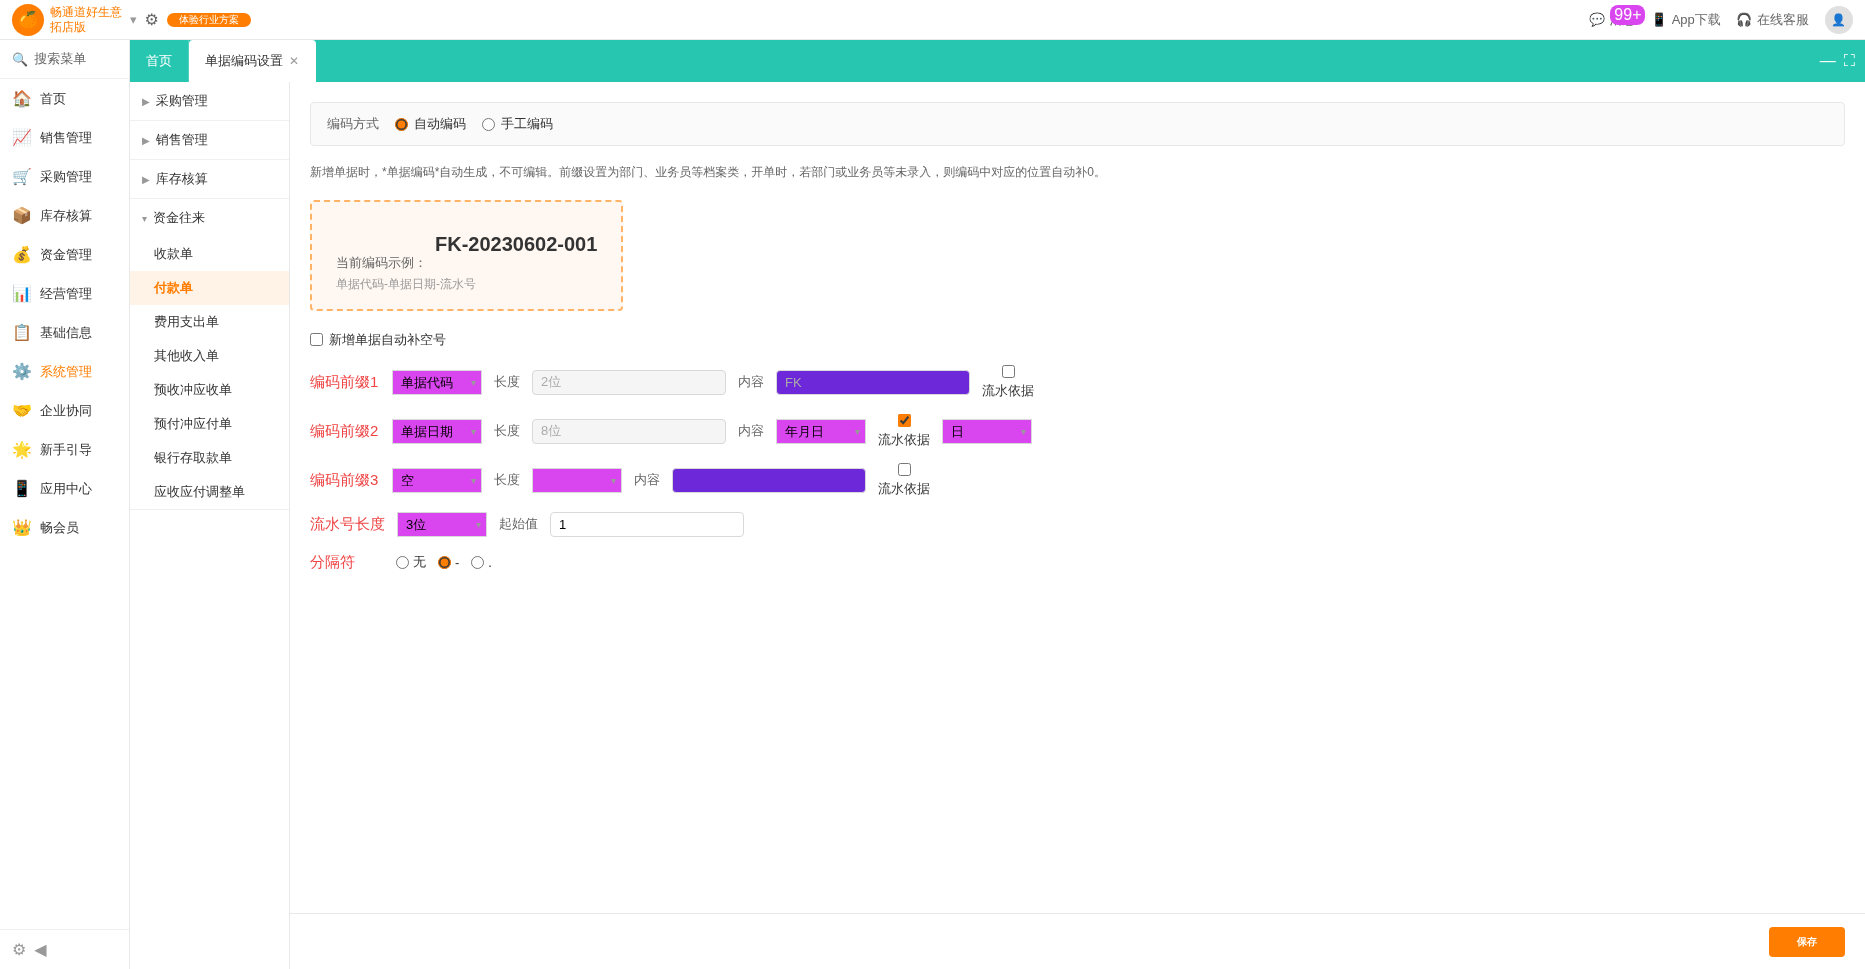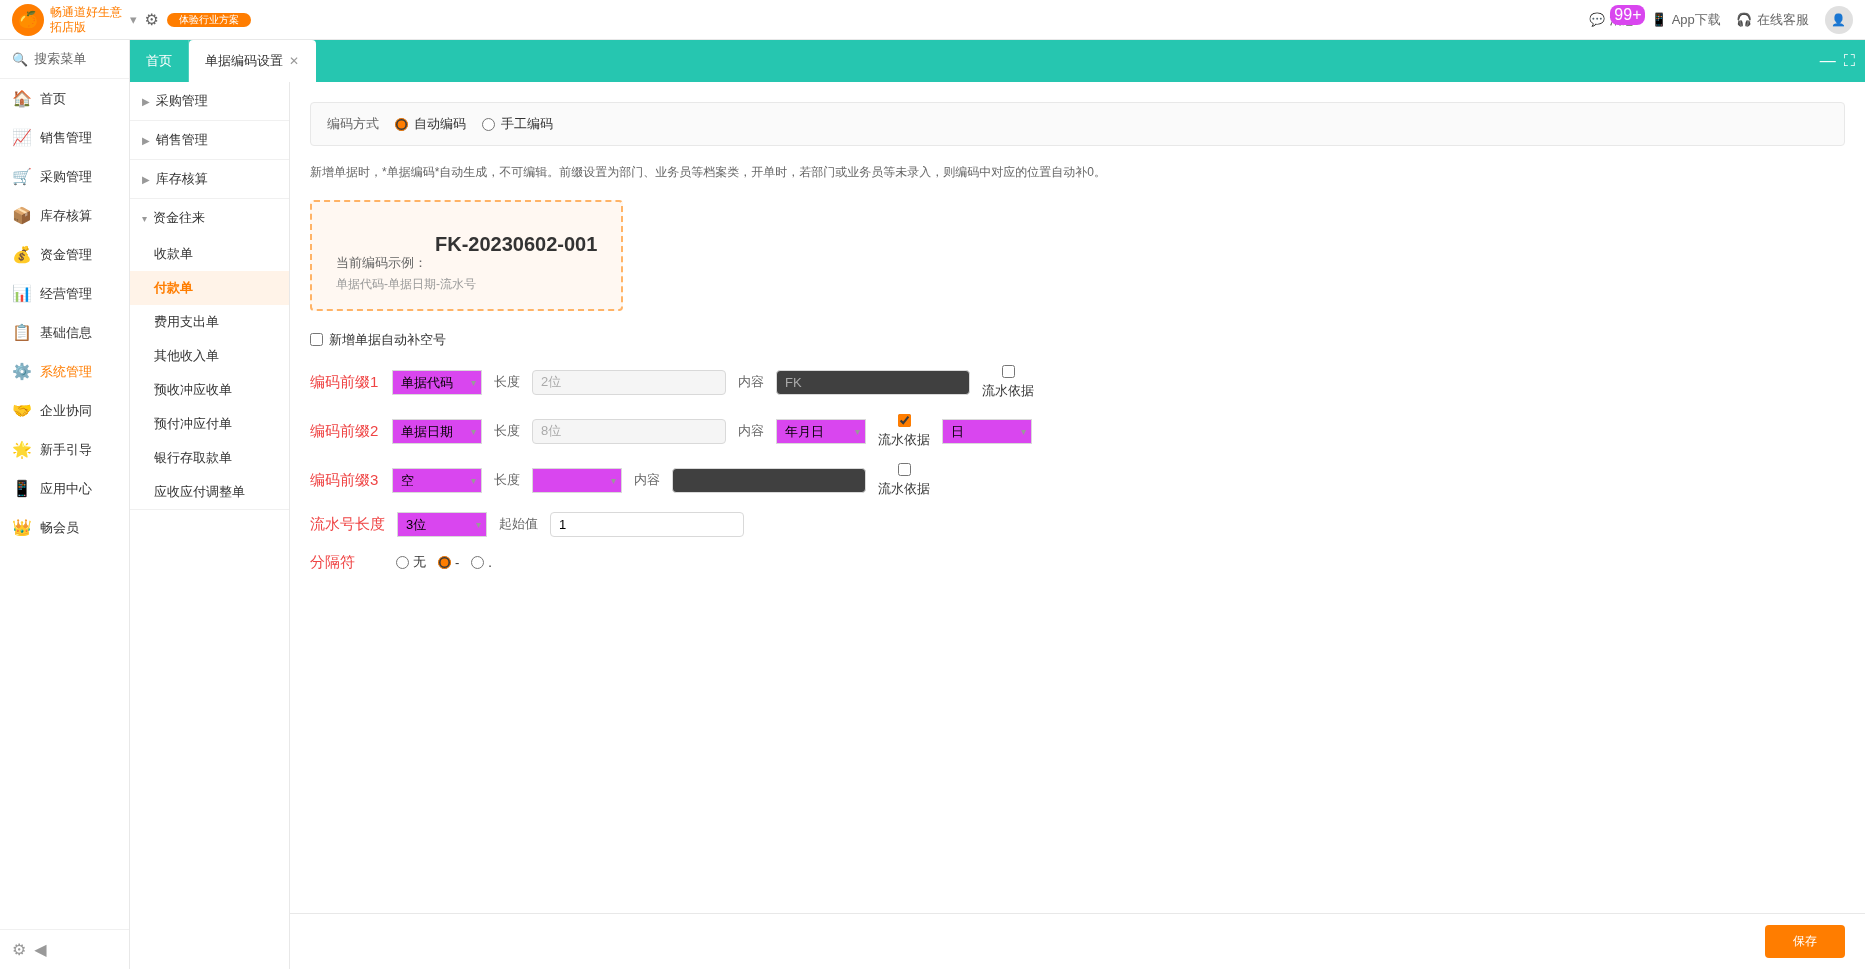--- a/index.html
+++ b/index.html
@@ -62,37 +62,37 @@
     .checkbox-row { display: flex; align-items: center; gap: 6px; margin-bottom: 16px; font-size: 13px; }
     .checkbox-row input[type=checkbox] { accent-color: #ff7d00; }
 
     
     .form-row { display: flex; align-items: center; gap: 12px; margin-bottom: 14px; }
     .form-label { color: #ef4444; font-size: 15px; min-width: 70px; }
     .select-wrapper { position: relative; display: inline-block; }
     .select-wrapper::after { content: '▾'; position: absolute; right: 6px; top: 50%; transform: translateY(-50%); font-size: 10px; pointer-events: none; color: #999; }
     .select-wrapper select { border: 1px solid #d9d9d9; border-radius: 0; padding: 4px 24px 4px 8px; font-size: 13px; background: #d946ef; cursor: pointer; appearance: none; -webkit-appearance: none; min-width: 90px; }
     .content-input { border: 1px solid #d9d9d9; border-radius: 4px; padding: 4px 8px; font-size: 13px; min-width: 80px; background: #fff; outline: none; }
-    .content-input.disabled { background: #404040; color: #aaa; cursor: not-allowed; }
+    .content-input.disabled { background: #6d28d9; color: #aaa; cursor: not-allowed; }
     .inline-label { font-size: 13px; color: #666; }
     .checkbox-inline { display: flex; align-items: center; gap: 4px; font-size: 13px; flex-direction: column; }
     .checkbox-inline input[type=checkbox] { accent-color: #ff7d00; }
 
     
     .serial-row { display: flex; align-items: center; gap: 12px; margin-bottom: 16px; }
 
     
     .separator-row { display: flex; align-items: center; gap: 16px; font-size: 13px; color: #333; }
     .separator-radio-group { display: flex; align-items: center; gap: 12px; }
     .separator-radio { display: flex; align-items: center; gap: 4px; cursor: pointer; }
     .separator-radio input[type=radio] { accent-color: #ff7d00; }
 
     
     .bottom-bar { height: 56px; background: #fff; border-top: 1px solid #e8e8e8; display: flex; align-items: center; justify-content: flex-end; padding: 0 20px; }
-    .btn-save { background: #ff7d00; color: white; border: none; padding: 8px 28px; border-radius: 4px; font-size: 12px; cursor: pointer; }
+    .btn-save { background: #ff7d00; color: white; border: none; padding: 8px 28px; border-radius: 4px; font-size: 10px; cursor: pointer; font-weight: bold; }
 
     
     .submenu-item { padding: 8px 12px 8px 24px; font-size: 13px; cursor: pointer; color: #333; }
     .submenu-item.active { background: #fff3e8; color: #ff7d00; font-weight: bold; }
 
     .menu-group { border-bottom: 1px solid #f0f0f0; }
     .menu-group-title { display: flex; align-items: center; gap: 6px; padding: 10px 12px; font-size: 13px; cursor: pointer; color: #333; }
     .chevron { font-size: 10px; color: #999; }
 
     .length-input { border: 1px solid #d9d9d9; border-radius: 4px; padding: 4px 8px; font-size: 13px; min-width: 50px; background: #f5f5f5; color: #aaa; outline: none; }

